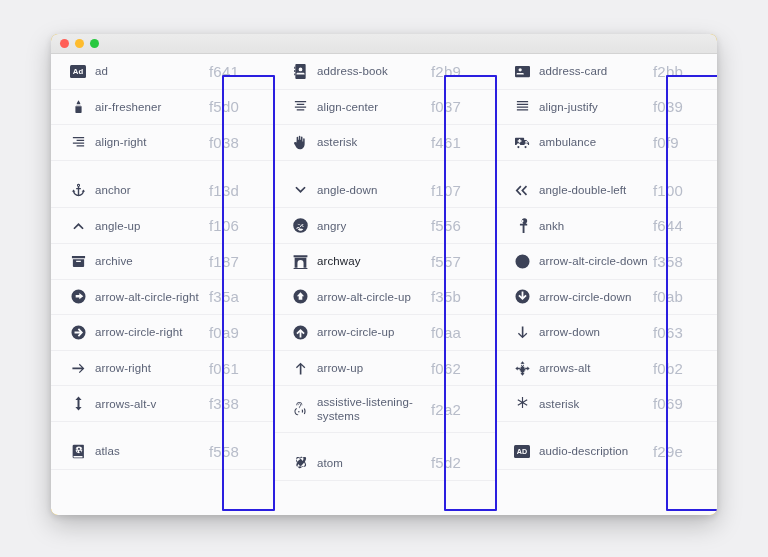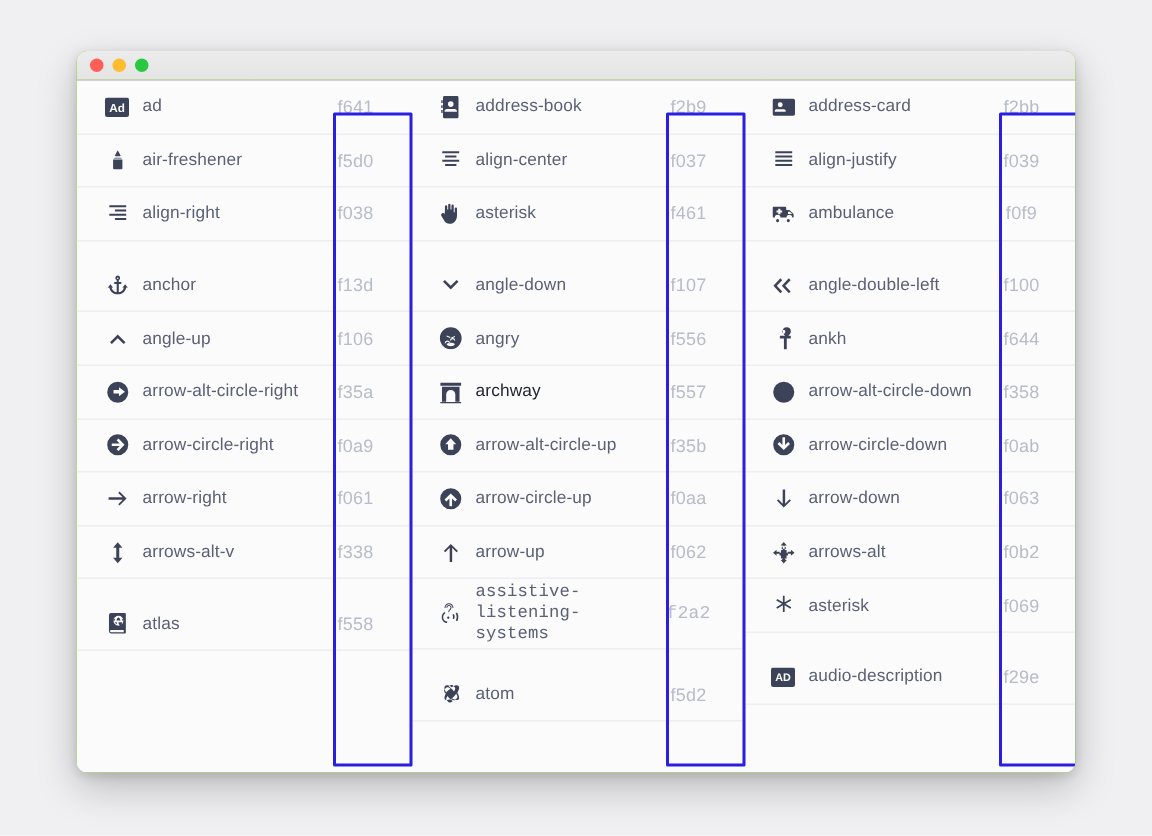--- a/index.html
+++ b/index.html
@@ -15,21 +15,21 @@
   }
 
   
   #window-frame {
     position: absolute;
     left: 51px;
     top: 34px;
     width: 666px;
     height: 481px;
     border-radius: 7px;
-    background: #84cc16;
+    background: #eab308;
     box-shadow: 0 10px 26px rgba(0,0,0,0.22), 0 2px 7px rgba(0,0,0,0.13);
     overflow: hidden;
   }
 
   #titlebar {
     height: 20px;
     background: linear-gradient(#ececec, #e4e4e4);
     border-bottom: 1px solid #d3d3d3;
     display: flex;
     align-items: center;
@@ -73,21 +73,20 @@
     align-items: center;
     height: 35.6px;
     border-bottom: 1px solid #eeeef1;
     box-sizing: border-box;
     padding-left: 10px;
     padding-right: 8px;
   }
   .row.tall {
     height: 47px;
     align-items: center;
-    font-family: Liberation Mono, monospace;
   }
 
   .cell-icon {
     width: 34px;
     flex: 0 0 34px;
     display: flex;
     align-items: center;
     justify-content: center;
     color: #3c4257;
   }
@@ -103,22 +102,21 @@
     padding-right: 4px;
   }
   .cell-name.hovered {
     color: #22262f;
     font-weight: normal;
   }
 
   .cell-code {
     flex: 0 0 56px;
     width: 56px;
-    text-align: center;
-    font-size: 12px;
+    font-size: 15px;
     color: #b7bcc9;
     letter-spacing: 0.2px;
   }
 
   
   .annot-box {
     position: absolute;
     border: 2px solid #2a1ee0;
     box-sizing: border-box;
     pointer-events: none;
@@ -184,20 +182,29 @@
                 <svg width="15" height="15" viewBox="0 0 512 512" fill="currentColor">
                   <path d="M256 170 80 346l42 42 134-130 134 130 42-42z"></path>
                 </svg>
               </div>
               <div class="cell-name">angle-up</div>
               <div class="cell-code">f106</div>
             </div>
             <div class="row">
               <div class="cell-icon">
                 <svg width="15" height="15" viewBox="0 0 512 512" fill="currentColor">
+                  <path d="M32 64h448v78H32zM64 178h384v230a32 32 0 0 1-32 32H96a32 32 0 0 1-32-32zm112 54v40h160v-40z"></path>
+                </svg>
+              </div>
+              <div class="cell-name">archive</div>
+              <div class="cell-code">f187</div>
+            </div>
+            <div class="row">
+              <div class="cell-icon">
+                <svg width="15" height="15" viewBox="0 0 512 512" fill="currentColor">
                   <path d="M256 16a240 240 0 1 0 0 480 240 240 0 0 0 0-480zm28 124 136 104-136 104v-62H160v-84h124z"></path>
                 </svg>
               </div>
               <div class="cell-name">arrow-alt-circle-right</div>
               <div class="cell-code">f35a</div>
             </div>
             <div class="row">
               <div class="cell-icon">
                 <svg width="15" height="15" viewBox="0 0 512 512" fill="currentColor">
                   <path d="M256 16a240 240 0 1 0 0 480 240 240 0 0 0 0-480zm18 98 136 142-136 142-44-42 68-70H120v-60h178l-68-70z"></path>

